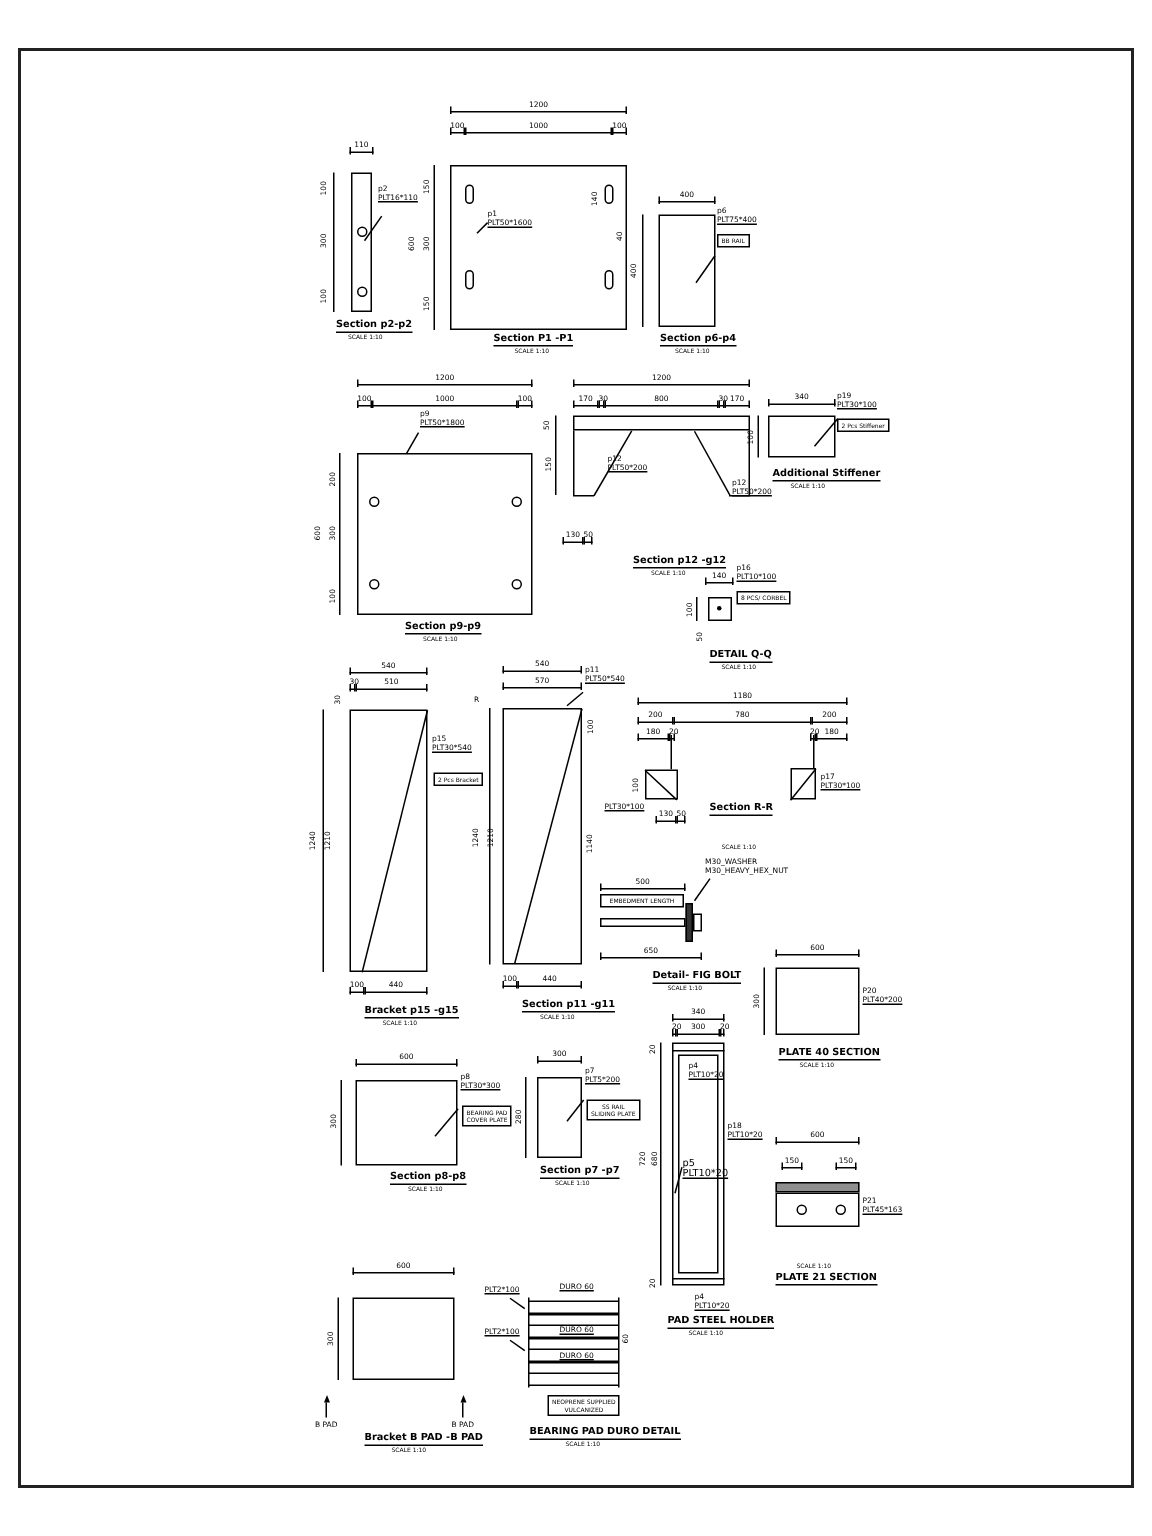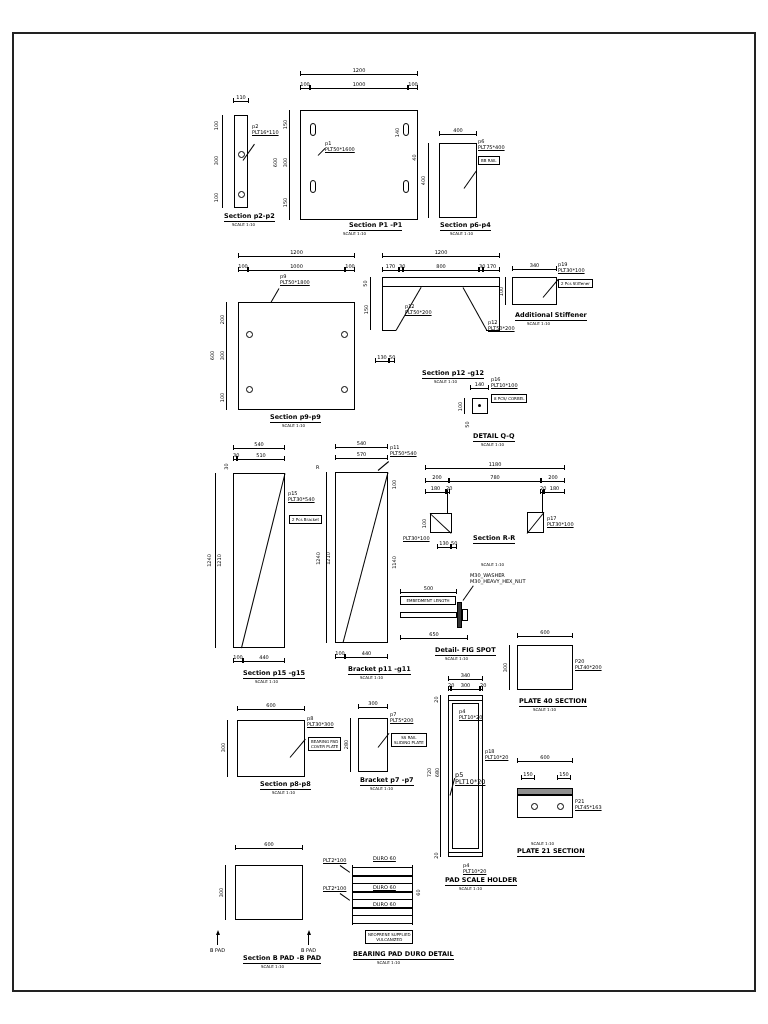--- a/index.html
+++ b/index.html
@@ -69,21 +69,21 @@
     <div class="vnum" style="left:-4px;top:100px">300</div>
     <div class="vnum" style="left:-4px;top:140px">150</div>
     <div class="vnum" style="left:-14px;top:100px">600</div>
     <div class="vnum" style="left:108px;top:70px">140</div>
     <div class="vnum" style="left:126px;top:95px">40</div>
     <div class="lbl" style="left:40px;top:80px">
         <span>p1</span>
         <span class="sz">PLT50*1600</span>
       </div>
     <div class="diag" style="left:33px;top:95px;width:10px;transform:rotate(-45deg)"></div>
-    <div class="title" style="left:64px;top:162px">Section P1 -P1</div>
+    <div class="title" style="left:44px;top:162px">Section P1 -P1</div>
     <div class="scale" style="left:58px;top:172px">SCALE 1:10</div>
   </div>
 
   <div class="fig" style="left:420px;top:110px">
     <div class="dh" style="left:19px;top:18px;width:38px">400</div>
     <div class="rect" style="left:19px;top:33px;width:38px;height:75px"></div>
     <div class="vln" style="left:8px;top:33px;height:75px"></div>
     <div class="vnum" style="left:-1px;top:68px">400</div>
     <div class="lbl" style="left:58px;top:28px">
         <span>p6</span>
@@ -191,21 +191,21 @@
     <div class="vln" style="left:20px;top:33px;height:175px"></div>
     <div class="vnum" style="left:8px;top:118px">1240</div>
     <div class="vnum" style="left:18px;top:118px">1210</div>
     <div class="dh" style="left:38px;top:215px;width:10px">100</div>
     <div class="dh" style="left:48px;top:215px;width:42px">440</div>
     <div class="lbl" style="left:93px;top:50px">
         <span>p15</span>
         <span class="sz">PLT30*540</span>
       </div>
     <div class="boxlbl" style="left:94px;top:75px">2 Pcs Bracket</div>
-    <div class="title" style="left:48px;top:230px">Section p15 -g15</div>
+    <div class="title" style="left:48px;top:230px">Bracket p15 -g15</div>
     <div class="scale" style="left:60px;top:240px">SCALE 1:10</div>
   </div>
 
   <div class="fig" style="left:300px;top:440px">
     <div class="dh" style="left:35px;top:1px;width:53px">540</div>
     <div class="dh" style="left:35px;top:12px;width:53px">570</div>
     <div class="lbl" style="left:16px;top:24px">
         <span>R</span>
       </div>
     <div class="rect" style="left:35px;top:32px;width:53px;height:171px"></div>
@@ -215,21 +215,21 @@
     <div class="vnum" style="left:22px;top:116px">1210</div>
     <div class="vnum" style="left:90px;top:42px">100</div>
     <div class="vnum" style="left:88px;top:120px">1140</div>
     <div class="lbl" style="left:90px;top:4px">
         <span>p11</span>
         <span class="sz">PLT50*540</span>
       </div>
     <div class="diag" style="left:78px;top:30px;width:14px;transform:rotate(-40deg)"></div>
     <div class="dh" style="left:35px;top:211px;width:10px">100</div>
     <div class="dh" style="left:45px;top:211px;width:43px">440</div>
-    <div class="title" style="left:48px;top:226px">Bracket p11 -g11</div>
+    <div class="title" style="left:48px;top:226px">Section p11 -g11</div>
     <div class="scale" style="left:60px;top:236px">SCALE 1:10</div>
   </div>
 
   <div class="fig" style="left:415px;top:455px">
     <div class="dh" style="left:10px;top:7px;width:140px">1180</div>
     <div class="dh" style="left:10px;top:20px;width:24px">200</div>
     <div class="dh" style="left:34px;top:20px;width:92px">780</div>
     <div class="dh" style="left:126px;top:20px;width:24px">200</div>
     <div class="dh" style="left:10px;top:31px;width:21px">180</div>
     <div class="dh" style="left:31px;top:31px;width:4px">20</div>
@@ -260,21 +260,21 @@
         <span>M30_WASHER</span>
         <span>M30_HEAVY_HEX_NUT</span>
       </div>
     <div class="diag" style="left:68px;top:30px;width:18px;transform:rotate(-55deg)"></div>
     <div class="dh" style="left:5px;top:16px;width:57px">500</div>
     <div class="boxlbl" style="left:5px;top:26px;width:50px">EMBEDMENT LENGTH</div>
     <div class="rect" style="left:5px;top:42px;width:57px;height:6px"></div>
     <div class="rect fill" style="left:62px;top:32px;width:5px;height:26px"></div>
     <div class="rect" style="left:67px;top:39px;width:6px;height:12px"></div>
     <div class="dh" style="left:5px;top:62px;width:68px">650</div>
-    <div class="title" style="left:40px;top:77px">Detail- FIG SPOT</div>
+    <div class="title" style="left:40px;top:77px">Detail- FIG BOLT</div>
     <div class="scale" style="left:50px;top:87px">SCALE 1:10</div>
   </div>
 
   <div class="fig" style="left:505px;top:620px">
     <div class="dh" style="left:12px;top:10px;width:56px">600</div>
     <div class="rect" style="left:12px;top:25px;width:56px;height:45px"></div>
     <div class="vln" style="left:4px;top:25px;height:45px"></div>
     <div class="vnum" style="left:-4px;top:45px">300</div>
     <div class="lbl" style="left:70px;top:38px">
         <span>P20</span>
@@ -309,21 +309,21 @@
     <div class="vnum" style="left:12px;top:47px">280</div>
     <div class="lbl" style="left:60px;top:16px">
         <span>p7</span>
         <span class="sz">PLT5*200</span>
       </div>
     <div class="boxlbl" style="left:61px;top:38px">
         <span>SS RAIL</span>
         <span>SLIDING PLATE</span>
       </div>
     <div class="diag" style="left:48px;top:52px;width:18px;transform:rotate(-52deg)"></div>
-    <div class="title" style="left:30px;top:82px">Bracket p7 -p7</div>
+    <div class="title" style="left:30px;top:82px">Section p7 -p7</div>
     <div class="scale" style="left:40px;top:92px">SCALE 1:10</div>
   </div>
 
   <div class="fig" style="left:425px;top:670px">
     <div class="dh" style="left:23px;top:3px;width:35px">340</div>
     <div class="dh" style="left:23px;top:13px;width:3px">20</div>
     <div class="dh" style="left:26px;top:13px;width:29px">300</div>
     <div class="dh" style="left:55px;top:13px;width:3px">20</div>
     <div class="rect" style="left:23px;top:25px;width:35px;height:162px"></div>
     <div class="hln" style="left:23px;top:30px;width:35px"></div>
@@ -344,21 +344,21 @@
       </div>
     <div class="lbl big" style="left:30px;top:102px">
         <span>p5</span>
         <span class="sz">PLT10*20</span>
       </div>
     <div class="lbl" style="left:38px;top:192px">
         <span>p4</span>
         <span class="sz">PLT10*20</span>
       </div>
     <div class="diag" style="left:25px;top:125px;width:18px;transform:rotate(-75deg)"></div>
-    <div class="title" style="left:20px;top:207px">PAD SCALE HOLDER</div>
+    <div class="title" style="left:20px;top:207px">PAD STEEL HOLDER</div>
     <div class="scale" style="left:34px;top:217px">SCALE 1:10</div>
   </div>
 
   <div class="fig" style="left:505px;top:750px">
     <div class="dh" style="left:12px;top:5px;width:56px">600</div>
     <div class="dh" style="left:16px;top:22px;width:14px">150</div>
     <div class="dh" style="left:52px;top:22px;width:14px">150</div>
     <div class="grayband" style="left:12px;top:38px;width:56px;height:7px"></div>
     <div class="rect" style="left:12px;top:45px;width:56px;height:23px"></div>
     <div class="holec" style="left:26px;top:53px"></div>
@@ -379,21 +379,21 @@
     <div class="arrowup" style="left:11px;top:95px"></div>
     <div class="vln" style="left:12px;top:100px;height:10px"></div>
     <div class="lbl" style="left:5px;top:112px">
         <span>B PAD</span>
       </div>
     <div class="arrowup" style="left:102px;top:95px"></div>
     <div class="vln" style="left:103px;top:100px;height:10px"></div>
     <div class="lbl" style="left:96px;top:112px">
         <span>B PAD</span>
       </div>
-    <div class="title" style="left:38px;top:120px">Section B PAD -B PAD</div>
+    <div class="title" style="left:38px;top:120px">Bracket B PAD -B PAD</div>
     <div class="scale" style="left:56px;top:130px">SCALE 1:10</div>
   </div>
 
   <div class="fig" style="left:325px;top:845px">
     <div class="vln" style="left:27px;top:20px;height:60px"></div>
     <div class="vln" style="left:87px;top:20px;height:60px"></div>
     <div class="hln" style="left:27px;top:22px;width:60px"></div>
     <div class="hbar" style="left:27px;top:30px;width:60px"></div>
     <div class="hln" style="left:27px;top:38px;width:60px"></div>
     <div class="hbar" style="left:27px;top:46px;width:60px"></div>

